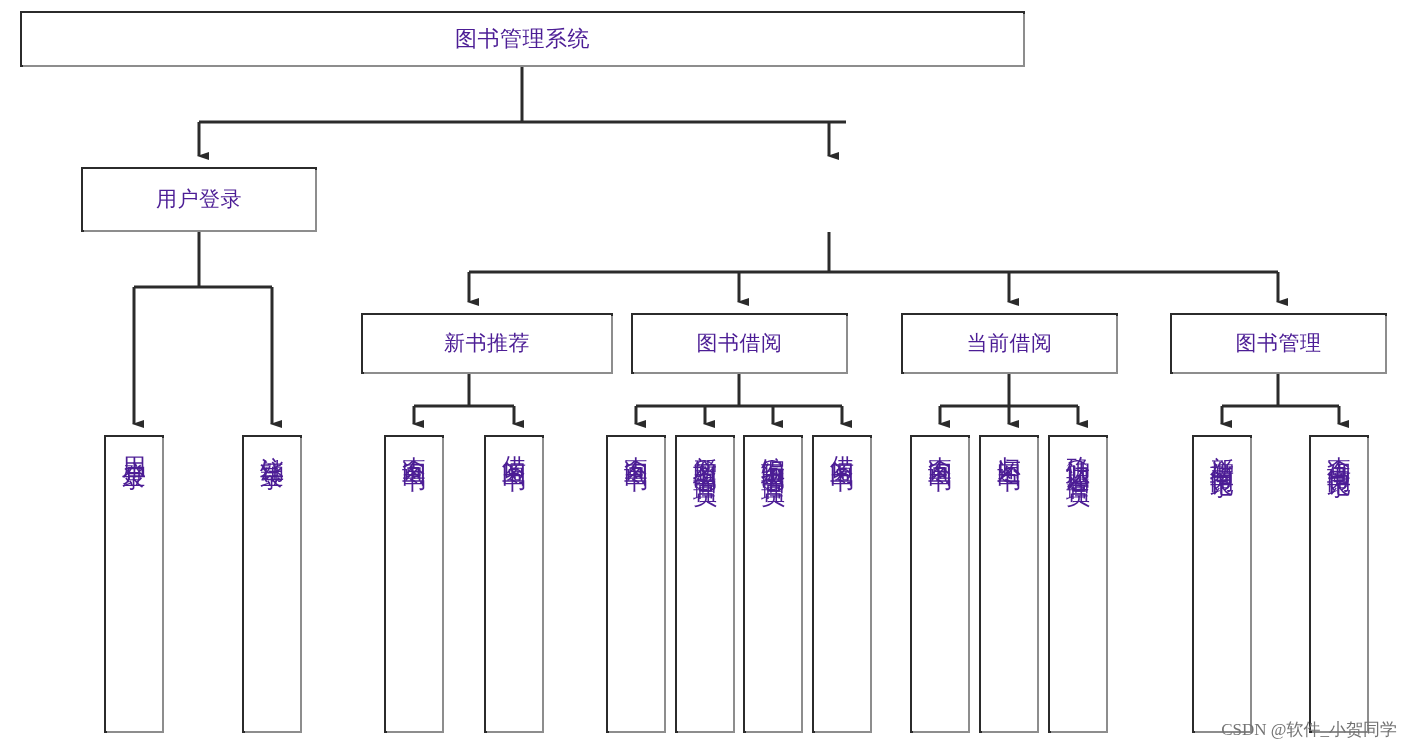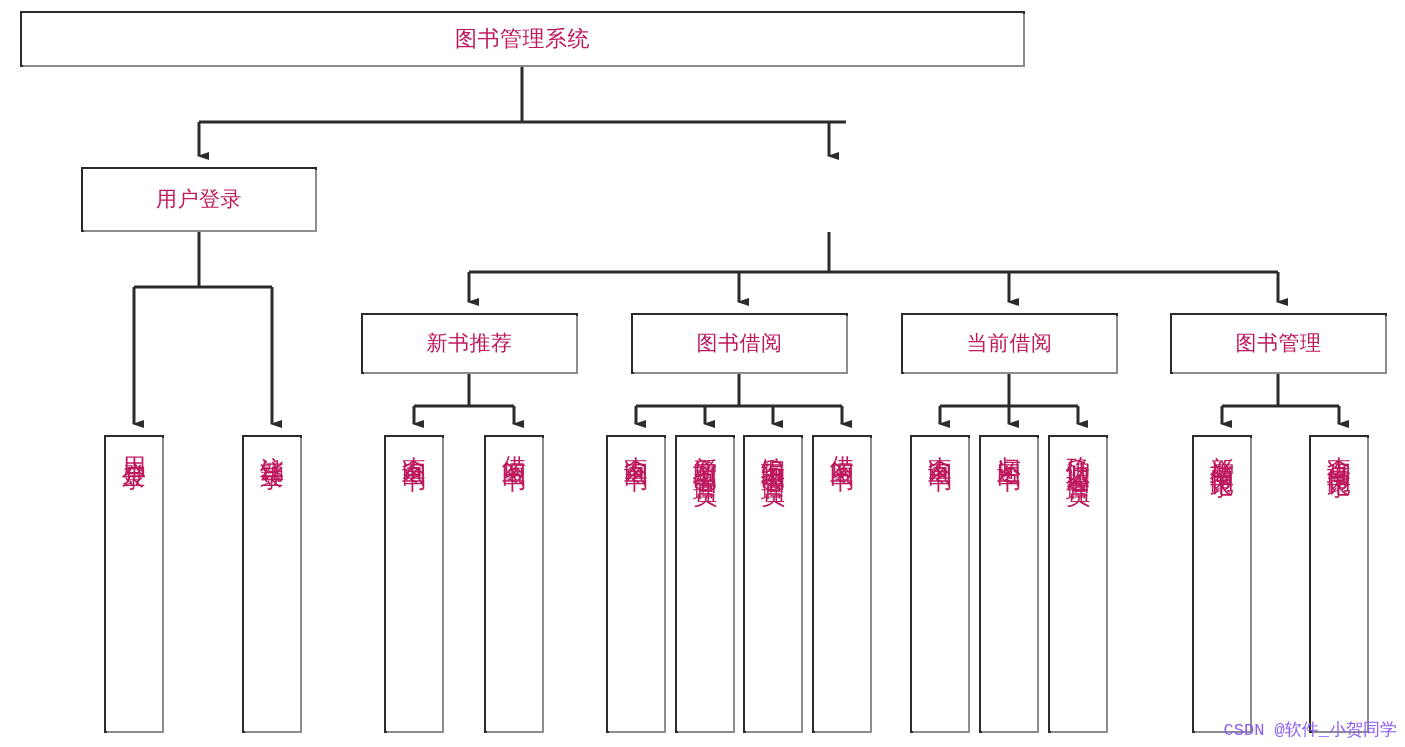--- a/index.html
+++ b/index.html
@@ -29,21 +29,21 @@
     position: absolute;
     box-sizing: border-box;
     background: #ffffff;
     border: 2px solid #2b2b2b;
     display: flex;
     align-items: center;
     justify-content: center;
     z-index: 2;
   }
   .node-label {
-    color: #be185d;
+    color: #4c1d95;
     text-align: center;
     line-height: 1.12;
     letter-spacing: 0.5px;
     white-space: nowrap;
   }
   
   .node.horiz .node-label {
     font-size: 21px;
   }
   .node.root .node-label {
@@ -74,24 +74,24 @@
     border-right: 2px solid #8d8d8d;
     border-bottom: 2px solid #8d8d8d;
     pointer-events: none;
     z-index: -1;
   }
   #watermark {
     position: absolute;
     right: 8px;
     bottom: 6px;
     font-size: 17px;
-    color: #8b5cf6;
+    color: #737373;
     z-index: 5;
     white-space: nowrap;
-    font-family: Liberation Mono, monospace;
+    font-family: Liberation Serif, serif;
   }
 </style>
 </head>
 <body>
 
 <div id="diagram-root">
 
   <svg id="edge-layer" viewBox="0 0 1405 747" xmlns="http://www.w3.org/2000/svg">
     <defs>
       <marker id="arrowhead" markerWidth="10" markerHeight="12" refX="4" refY="10" orient="auto" markerUnits="userSpaceOnUse">
@@ -144,21 +144,21 @@
   </svg>
 
   <div class="node horiz root" style="left:20px; top:11px; width:1005px; height:56px;">
     <span class="node-label">图书管理系统</span>
   </div>
 
   <div class="node horiz" style="left:81px; top:167px; width:236px; height:65px;">
     <span class="node-label">用户登录</span>
   </div>
 
-  <div class="node horiz" style="left:361px; top:313px; width:217px; height:61px;">
+  <div class="node horiz" style="left:361px; top:313px; width:252px; height:61px;">
     <span class="node-label">新书推荐</span>
   </div>
   <div class="node horiz" style="left:631px; top:313px; width:217px; height:61px;">
     <span class="node-label">图书借阅</span>
   </div>
   <div class="node horiz" style="left:901px; top:313px; width:217px; height:61px;">
     <span class="node-label">当前借阅</span>
   </div>
   <div class="node horiz" style="left:1170px; top:313px; width:217px; height:61px;">
     <span class="node-label">图书管理</span>

